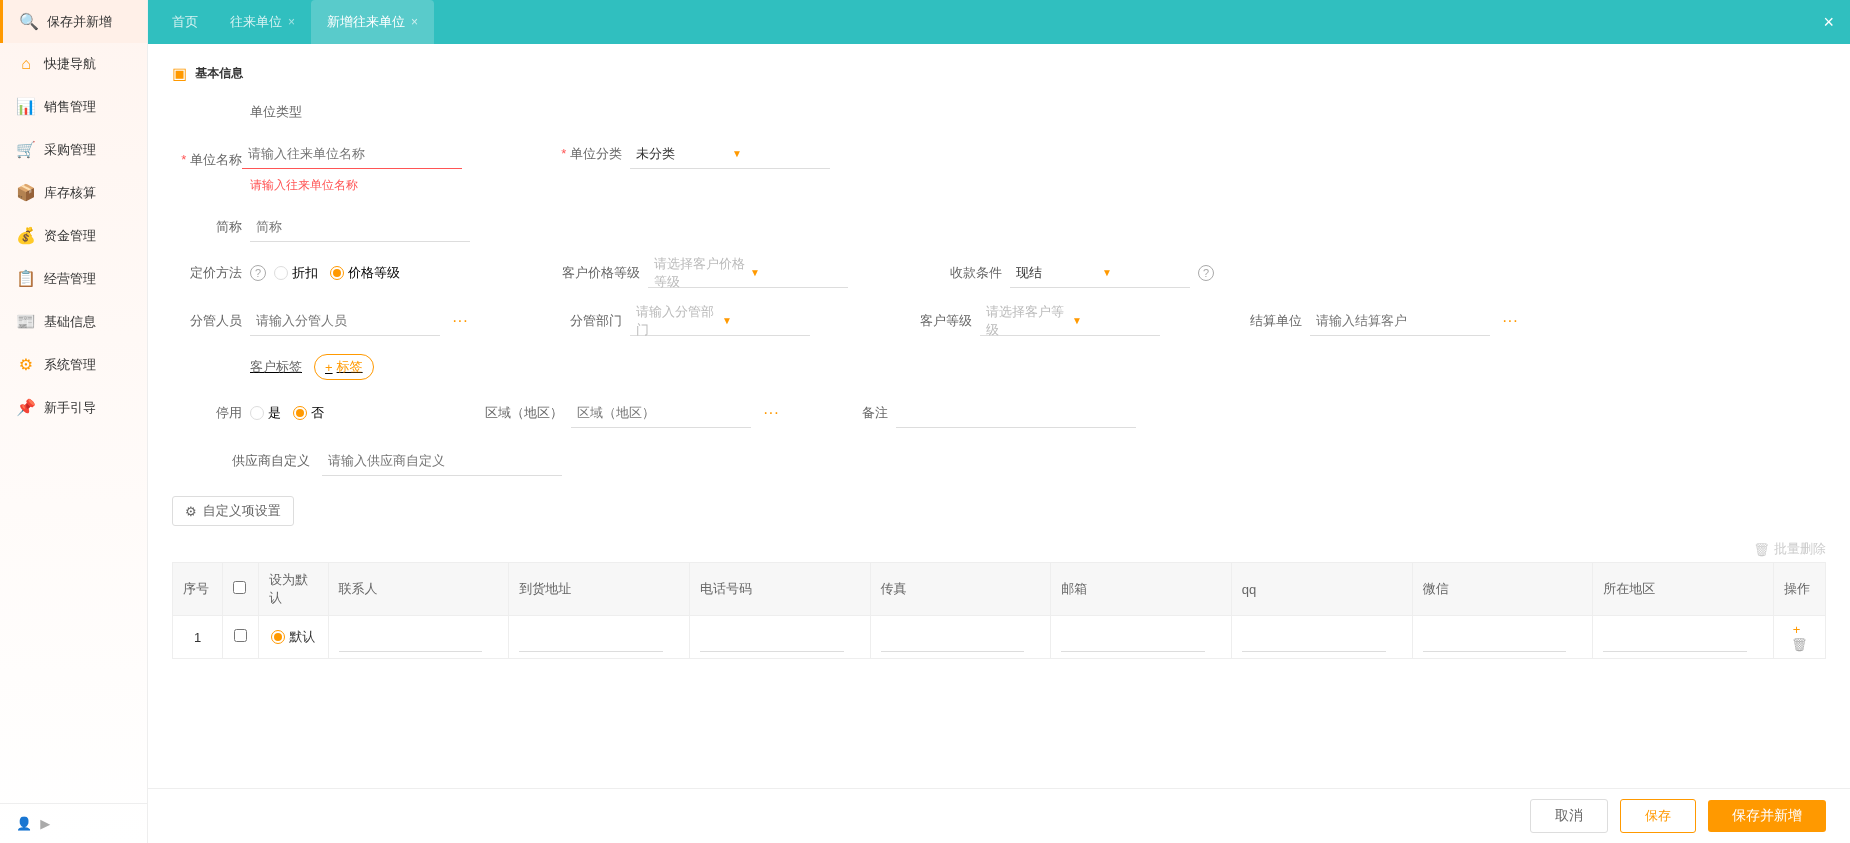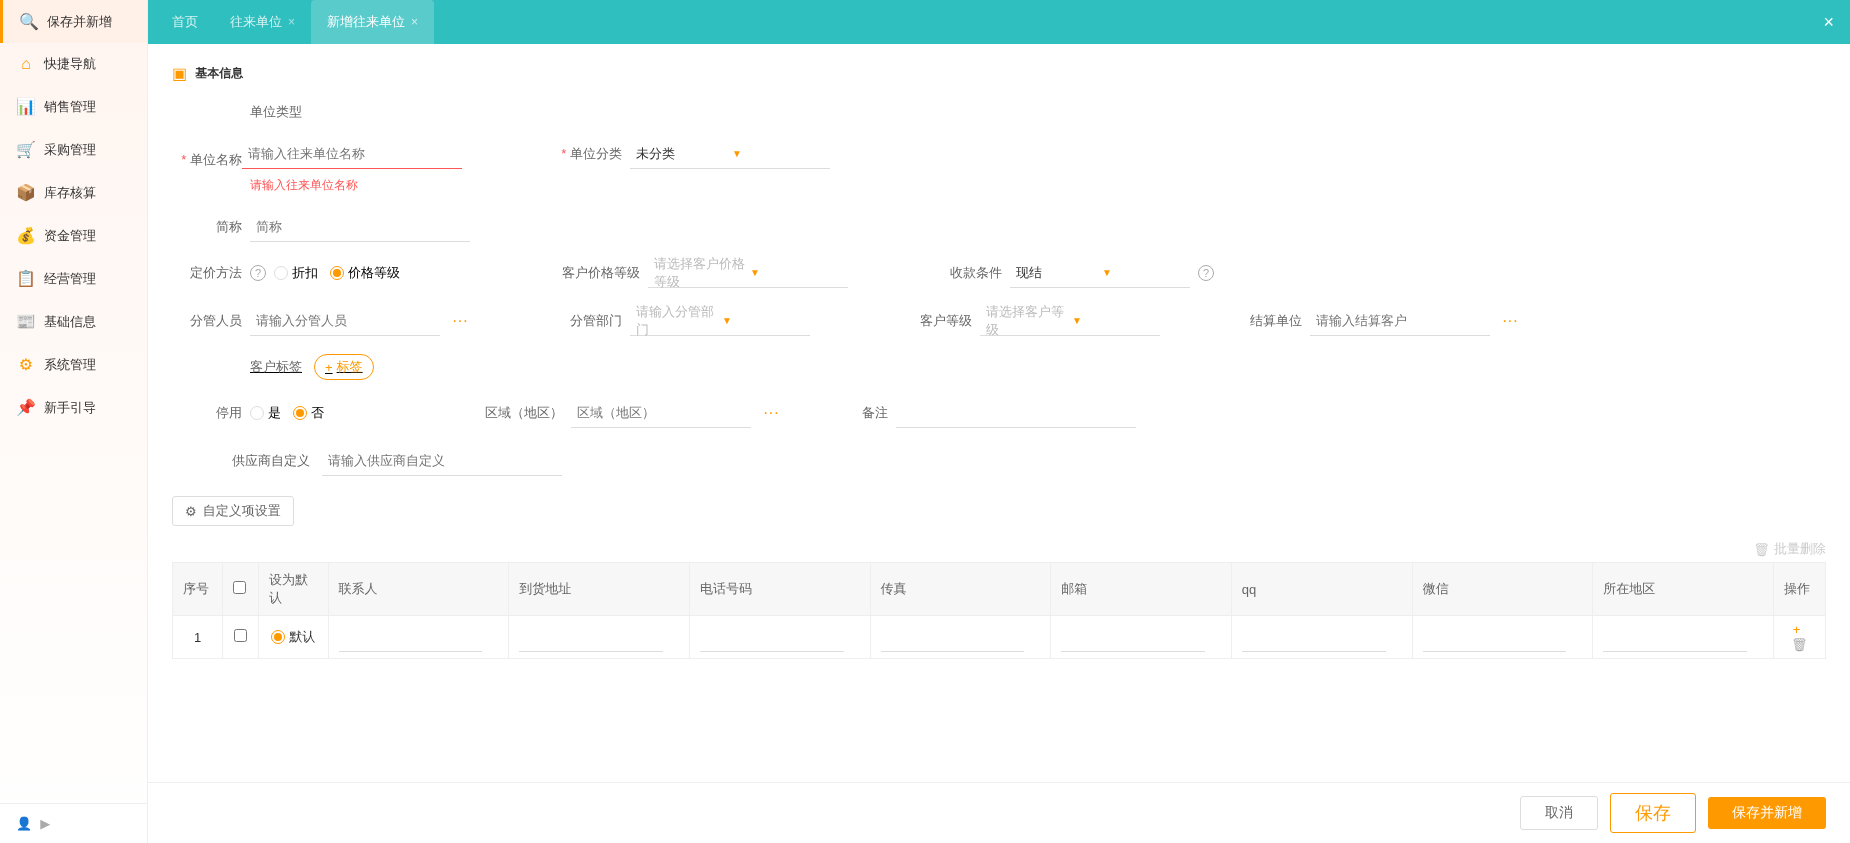--- a/index.html
+++ b/index.html
@@ -258,21 +258,21 @@
       color: #666;
       font-size: 14px;
     }
     .btn-save {
       padding: 7px 24px;
       border: 1px solid #f90;
       border-radius: 3px;
       background: #fff;
       cursor: pointer;
       color: #f90;
-      font-size: 18px;
+      font-size: 13px;
     }
     .btn-save-new {
       padding: 7px 24px;
       border: none;
       border-radius: 3px;
       background: #f90;
       cursor: pointer;
       color: #fff;
       font-size: 14px;
     }

